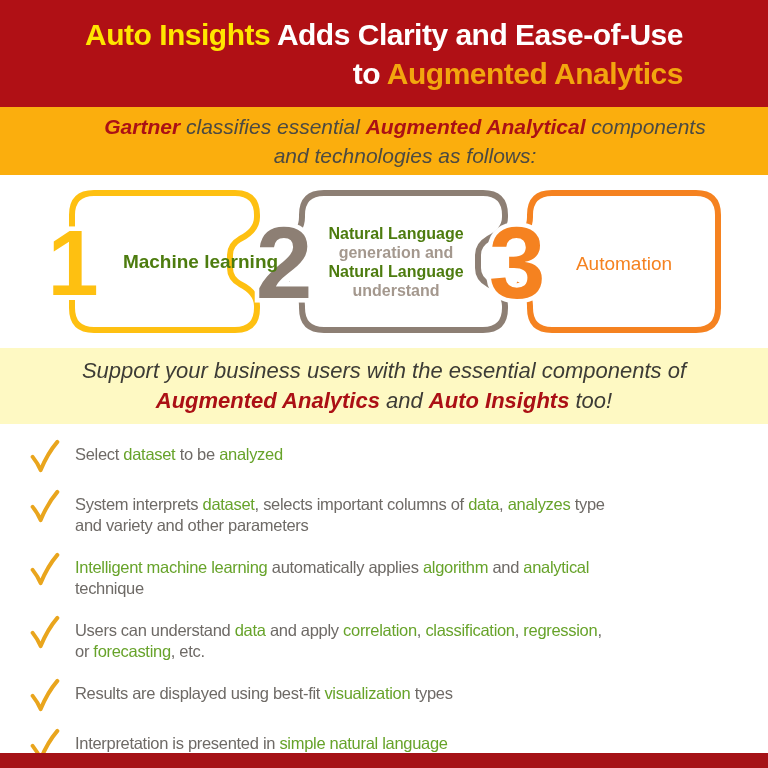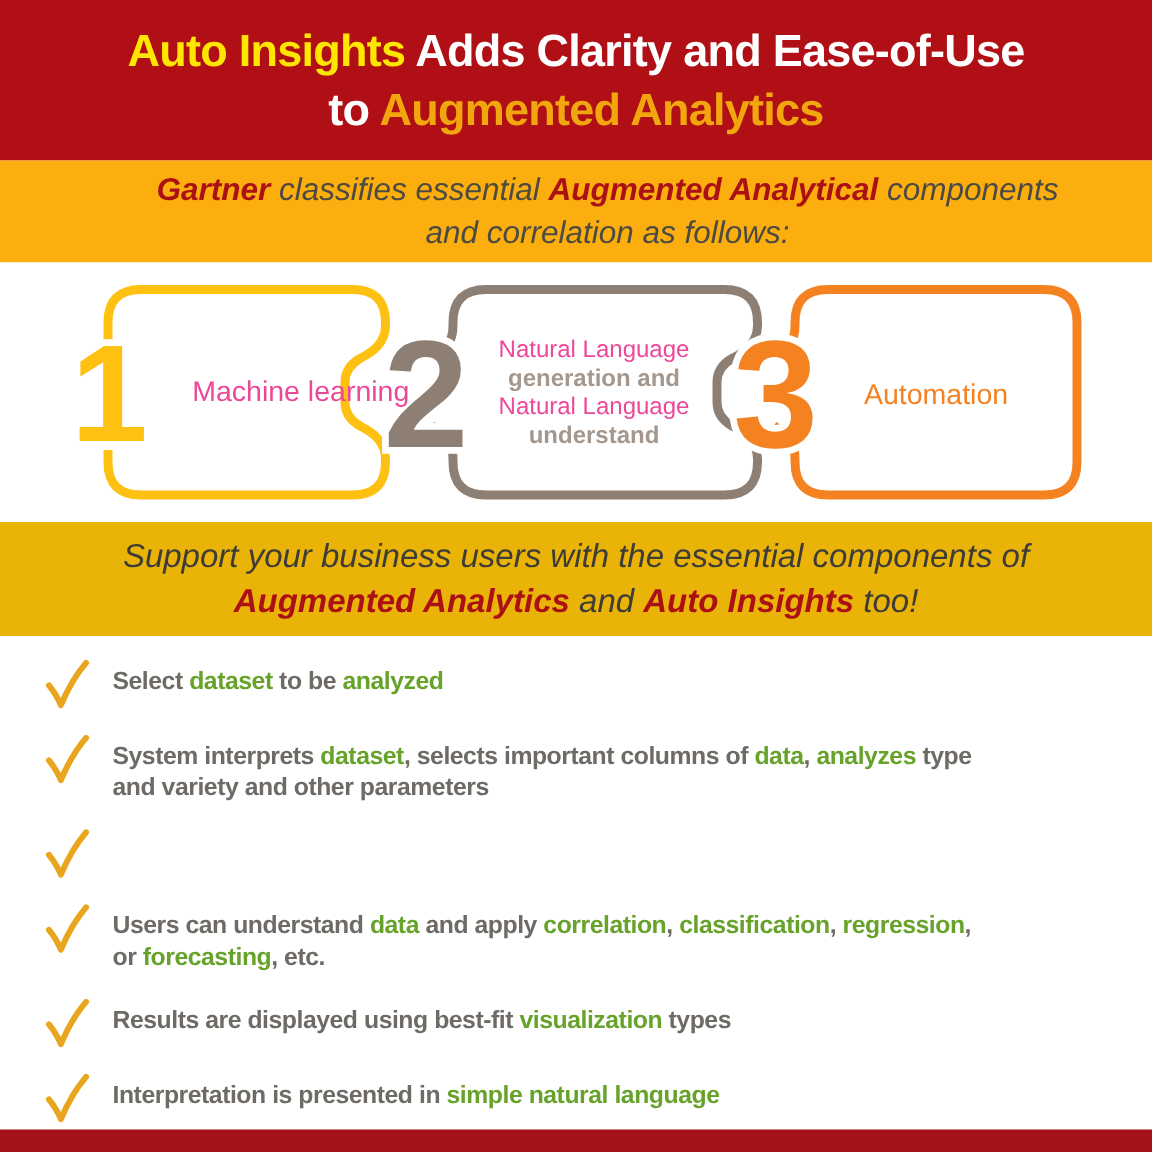--- a/index.html
+++ b/index.html
@@ -2,21 +2,21 @@
 <html><head>
 <meta charset="utf-8">
 <style>
   html,body{margin:0;padding:0;}
   body{width:768px;height:768px;overflow:hidden;background:#ffffff;
        font-family:"Liberation Sans",sans-serif;position:relative;}
   .canvas{position:relative;width:768px;height:768px;background:#fff;}
 
   
   .header{height:107px;background:#b01015;display:flex;align-items:center;
-          justify-content:center;text-align:center;}
+          justify-content:center;text-align:right;}
   .header-title{font-size:30px;font-weight:bold;line-height:39px;letter-spacing:-0.5px;}
   .header .seg-yellow{color:#ffe600;}
   .header .seg-white{color:#ffffff;}
   .header .seg-gold{color:#f2a60e;}
 
   
   .subheader{height:68px;background:#fbae0d;display:flex;align-items:center;
              justify-content:center;text-align:center;font-style:italic;
              font-size:21px;line-height:29px;font-weight:500;padding-left:42px;}
   .subheader .seg-red{color:#ab1015;font-weight:bold;}
@@ -27,53 +27,53 @@
   .steps svg{position:absolute;left:0;top:0;}
   .step-num{font-family:"Liberation Sans",sans-serif;font-weight:bold;
             stroke:#ffffff;stroke-width:9px;paint-order:stroke;}
   .n1{fill:#fec011;font-size:92px;}
   .n2{fill:#8d7f74;font-size:102px;}
   .n3{fill:#f58220;font-size:102px;}
   .step-label{position:absolute;text-align:center;font-weight:bold;}
   .label-1{left:82px;top:76px;width:165px;font-size:19px;padding-left:36px;}
   .label-2{left:306px;top:49px;width:180px;font-size:16px;line-height:19px;}
   .label-3{left:534px;top:78px;width:180px;font-size:19px;}
-  .steps .seg-red{color:#ec4899;font-weight:normal;}
+  .steps .seg-red{color:#4d7c0f;font-weight:bold;}
   .steps .seg-taupe{color:#a4988e;}
   .steps .seg-orange{color:#f58220;font-weight:normal;}
 
   
-  .banner{height:76px;background:#eab308;display:flex;align-items:center;
+  .banner{height:76px;background:#fef9c3;display:flex;align-items:center;
           justify-content:center;text-align:center;font-style:italic;
           font-size:22px;line-height:30px;font-weight:500;}
   .banner .seg-dark{color:#3d3c36;}
   .banner .seg-red{color:#ab1015;font-weight:bold;}
 
   
   .checklist{padding:20px 26px 0 30px;}
   .check-item{display:flex;align-items:flex-start;gap:15px;margin-bottom:21px;}
   .check-icon{flex:0 0 30px;width:30px;height:34px;margin-top:-5px;}
-  .check-text{font-size:16.5px;font-weight:bold;line-height:21px;letter-spacing:-0.3px;}
+  .check-text{font-size:16.5px;font-weight:normal;line-height:21px;letter-spacing:-0.3px;}
   .checklist .seg-gray{color:#6e6a66;}
   .checklist .seg-green{color:#67a32a;}
 
   
   .footer-bar{position:absolute;left:0;bottom:0;width:768px;height:15px;background:#a51217;}
 </style>
 </head>
 <body>
 
 <div class="canvas">
 
   <div class="header">
     <div class="header-title"><span class="seg-yellow">Auto Insights</span><span class="seg-white"> Adds Clarity and Ease-of-Use</span><br><span class="seg-white">to </span><span class="seg-gold">Augmented Analytics</span></div>
   </div>
 
   <div class="subheader">
-    <div><span class="seg-red">Gartner</span><span class="seg-dark"> classifies essential </span><span class="seg-red">Augmented Analytical</span><span class="seg-dark"> components</span><br><span class="seg-dark">and correlation as follows:</span></div>
+    <div><span class="seg-red">Gartner</span><span class="seg-dark"> classifies essential </span><span class="seg-red">Augmented Analytical</span><span class="seg-dark"> components</span><br><span class="seg-dark">and technologies as follows:</span></div>
   </div>
 
   <div class="steps">
     <svg width="768" height="173" viewBox="0 0 768 173">
 
       <path d="M 72 53 L 72 40 Q 72 18 94 18 L 235 18 Q 257 18 257 40 L 257 42
                C 257 54 248 60 240 64 C 233 68 230 74 230 80 L 230 93
                C 230 99 233 105 240 109 C 248 113 257 119 257 131 L 257 133
                Q 257 155 235 155 L 94 155 Q 72 155 72 133 L 72 125" fill="none" stroke="#fec011" stroke-width="6"></path>
 
@@ -109,20 +109,21 @@
     <div class="check-item">
       <svg class="check-icon" viewBox="0 0 34 38">
         <path d="M 3 20 C 7 25 10 30 12 35 C 17 23 25 10 31 3" fill="none" stroke="#e9a51d" stroke-width="4.5" stroke-linecap="round" stroke-linejoin="round"></path>
       </svg>
       <div class="check-text"><span class="seg-gray">System interprets </span><span class="seg-green">dataset</span><span class="seg-gray">, selects important columns of </span><span class="seg-green">data</span><span class="seg-gray">, </span><span class="seg-green">analyzes</span><span class="seg-gray"> type</span><br><span class="seg-gray">and variety and other parameters</span></div>
     </div>
     <div class="check-item">
       <svg class="check-icon" viewBox="0 0 34 38">
         <path d="M 3 20 C 7 25 10 30 12 35 C 17 23 25 10 31 3" fill="none" stroke="#e9a51d" stroke-width="4.5" stroke-linecap="round" stroke-linejoin="round"></path>
       </svg>
+      <div class="check-text"><span class="seg-green">Intelligent machine learning</span><span class="seg-gray"> automatically applies </span><span class="seg-green">algorithm</span><span class="seg-gray"> and </span><span class="seg-green">analytical</span><br><span class="seg-gray">technique</span></div>
     </div>
     <div class="check-item">
       <svg class="check-icon" viewBox="0 0 34 38">
         <path d="M 3 20 C 7 25 10 30 12 35 C 17 23 25 10 31 3" fill="none" stroke="#e9a51d" stroke-width="4.5" stroke-linecap="round" stroke-linejoin="round"></path>
       </svg>
       <div class="check-text"><span class="seg-gray">Users can understand </span><span class="seg-green">data</span><span class="seg-gray"> and apply </span><span class="seg-green">correlation</span><span class="seg-gray">, </span><span class="seg-green">classification</span><span class="seg-gray">, </span><span class="seg-green">regression</span><span class="seg-gray">,</span><br><span class="seg-gray">or </span><span class="seg-green">forecasting</span><span class="seg-gray">, etc.</span></div>
     </div>
     <div class="check-item">
       <svg class="check-icon" viewBox="0 0 34 38">
         <path d="M 3 20 C 7 25 10 30 12 35 C 17 23 25 10 31 3" fill="none" stroke="#e9a51d" stroke-width="4.5" stroke-linecap="round" stroke-linejoin="round"></path>

